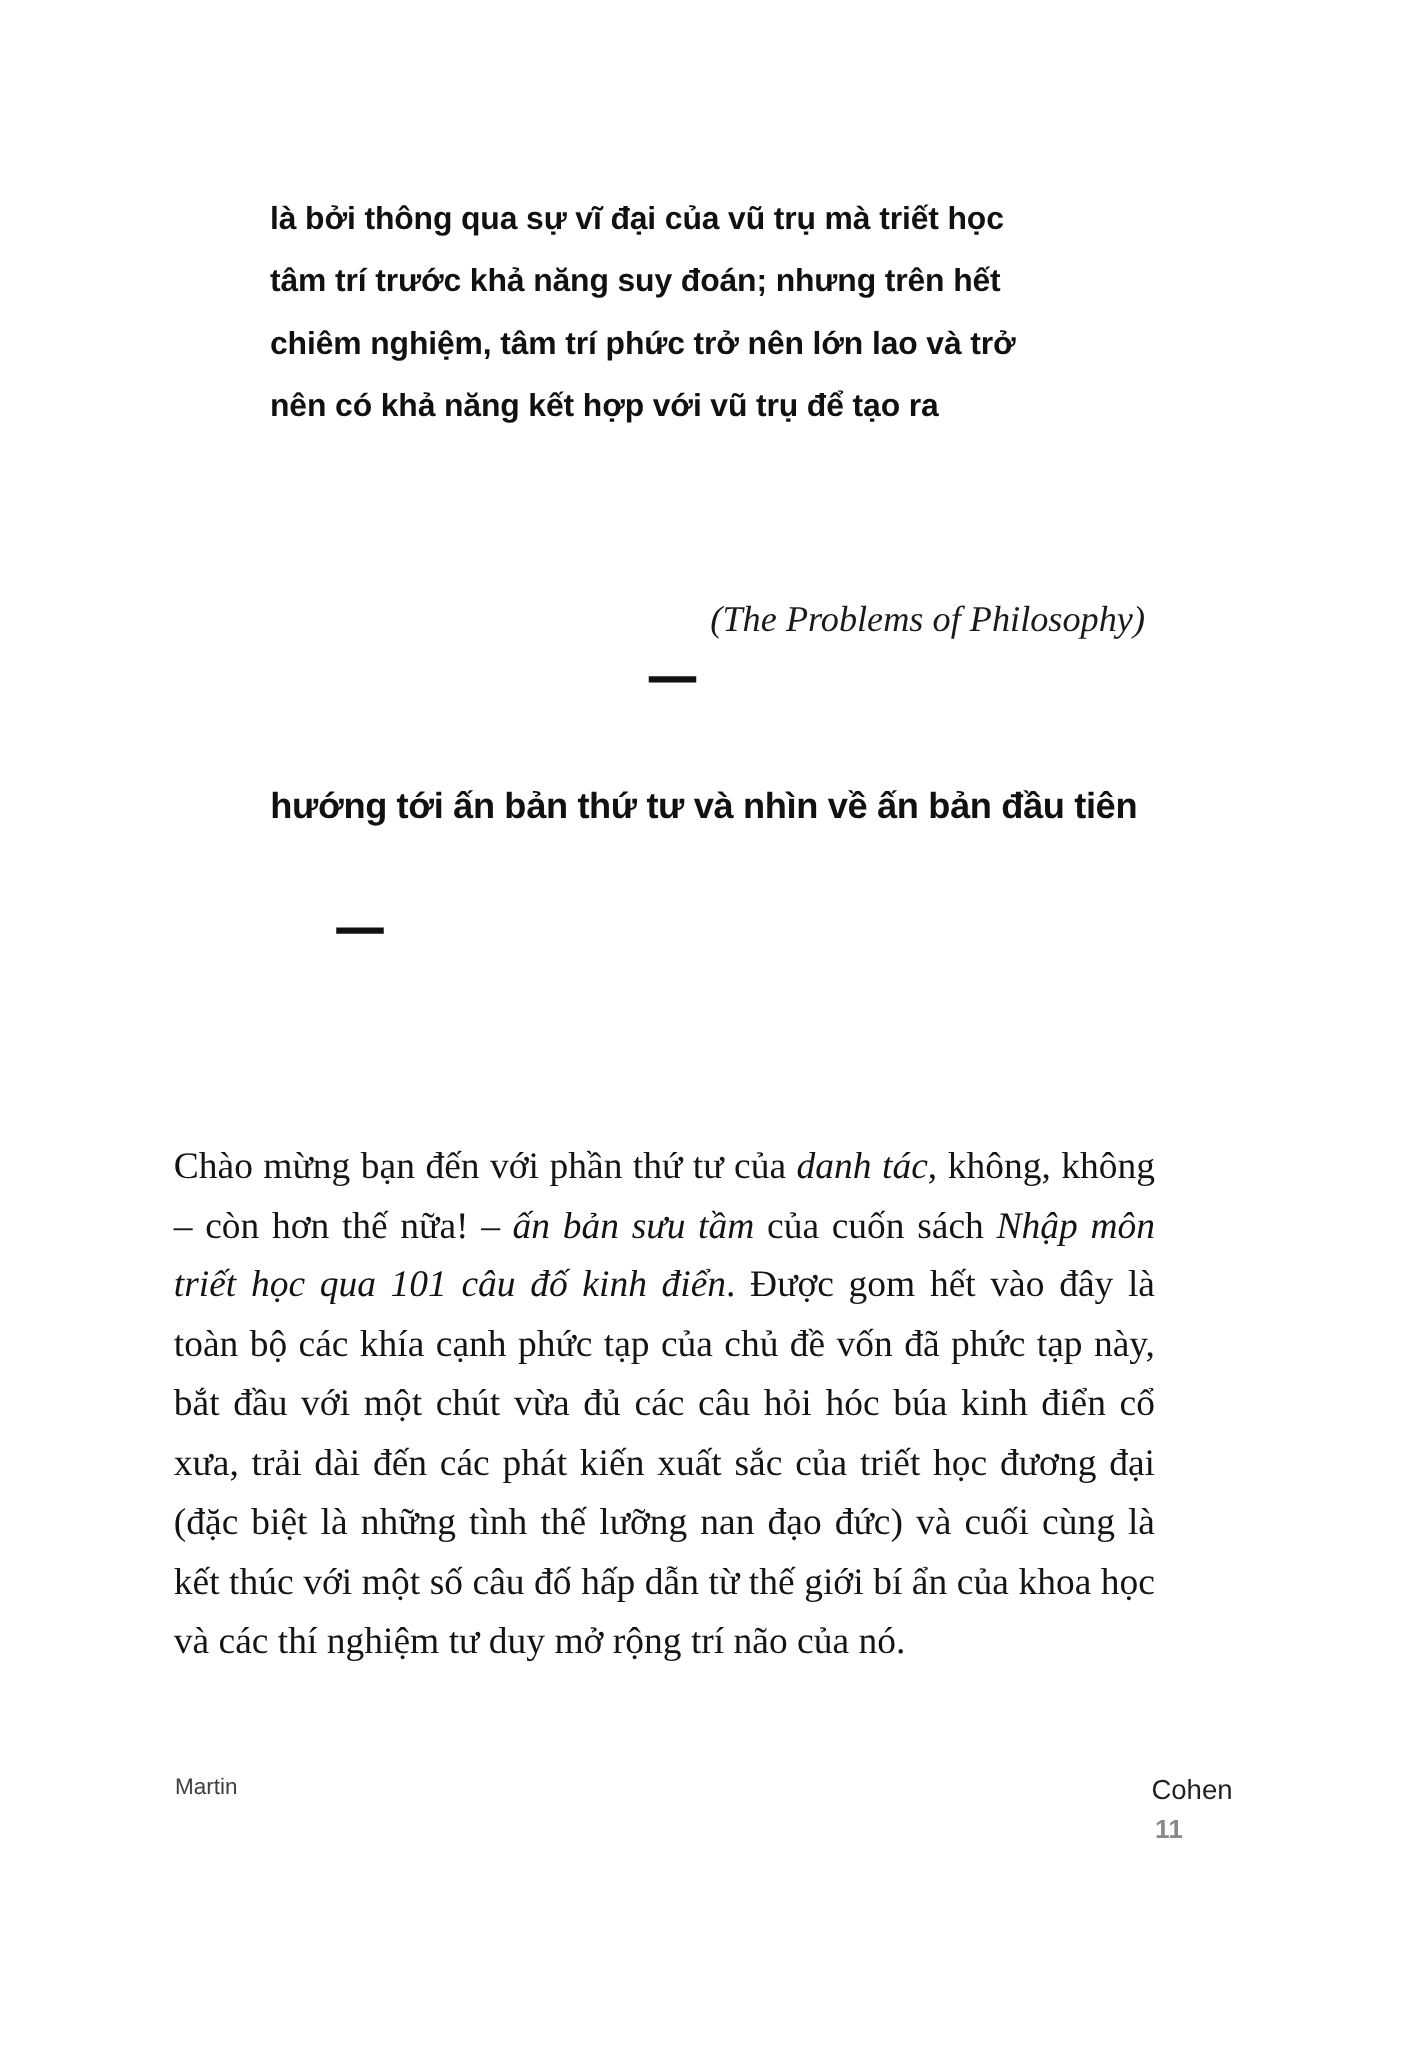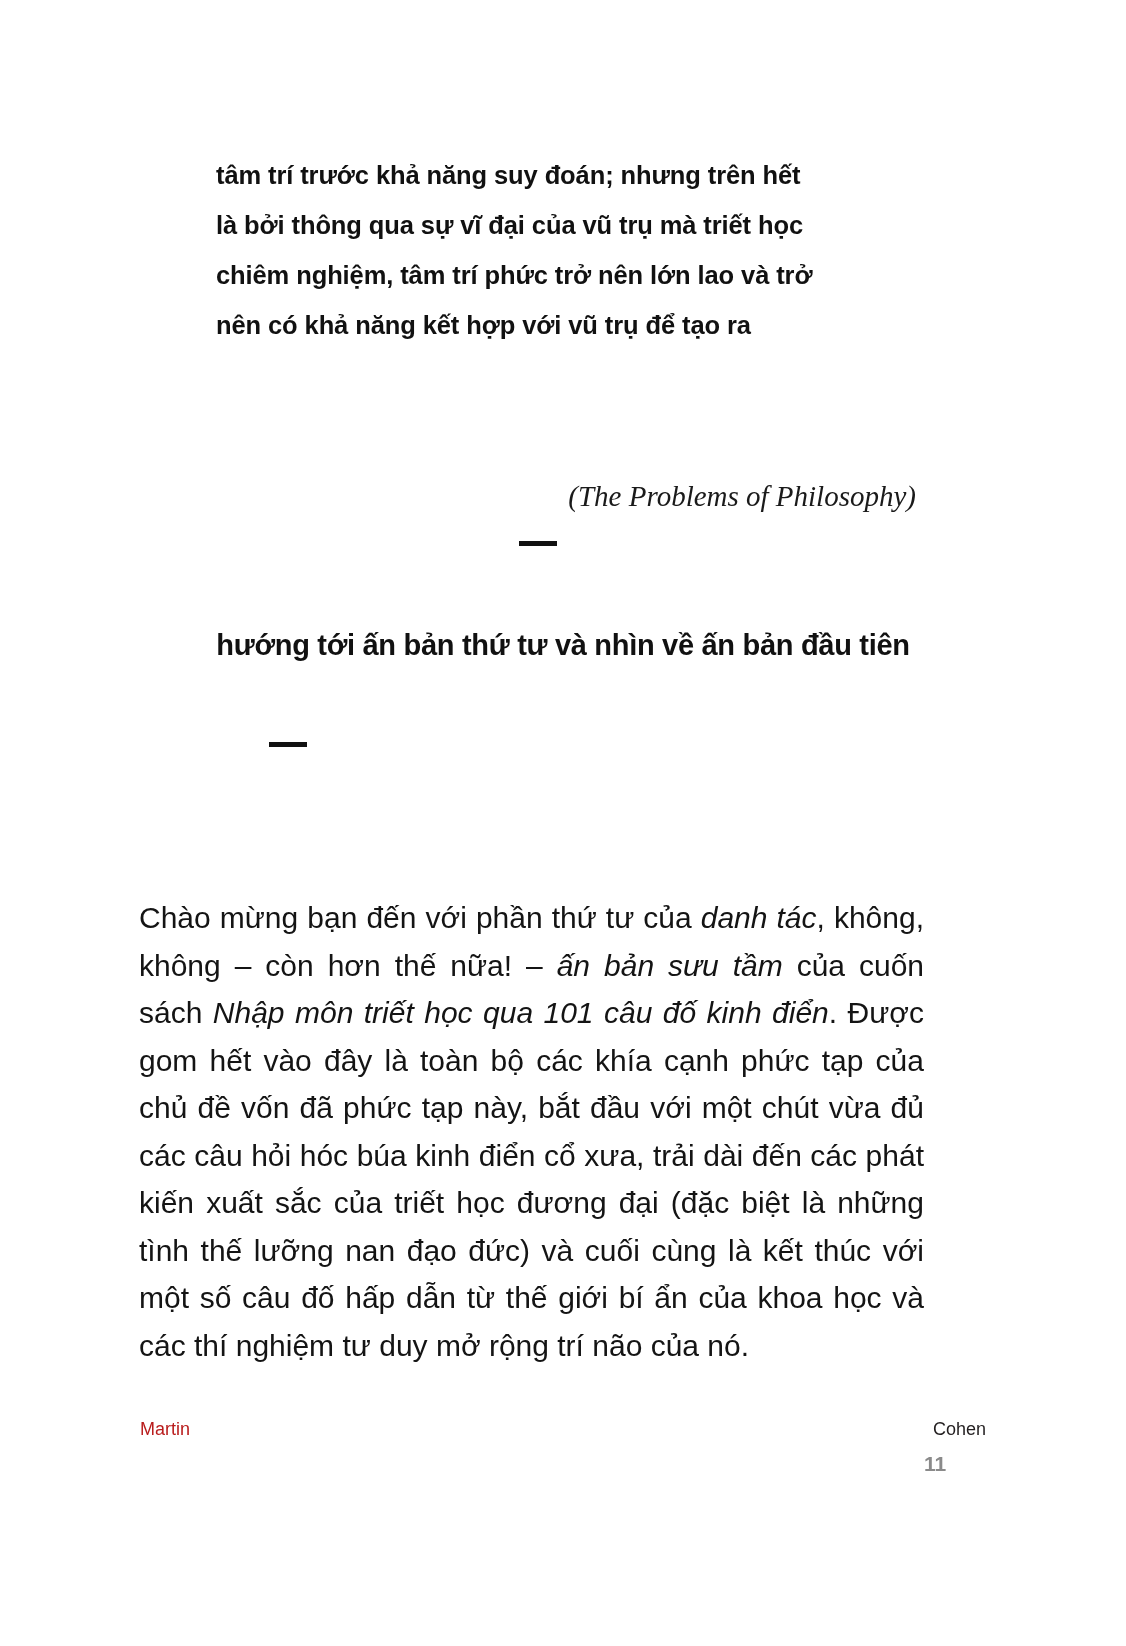--- a/index.html
+++ b/index.html
@@ -71,69 +71,68 @@
     color: #111111;
     letter-spacing: -0.3px;
   }
 
   
   .body-text {
     position: absolute;
     left: 139px;
     top: 879px;
     width: 785px;
-    font-family: Liberation Sans, sans-serif;
+    font-family: Liberation Serif, serif;
     font-size: 30px;
     line-height: 47.5px;
     color: #141414;
     text-align: justify;
     text-justify: inter-word;
     hyphens: none;
-    margin-top: 15px;
   }
   .body-text i { font-style: italic; }
 
   
   .footer-left {
     position: absolute;
     left: 140px;
     top: 1419px;
     font-family: "Liberation Sans", sans-serif;
     font-size: 18px;
-    color: #b91c1c;
+    color: #404040;
   }
   .footer-right {
     position: absolute;
     right: 140px;
     top: 1419px;
     text-align: right;
     font-family: "Liberation Sans", sans-serif;
-    font-size: 18px;
+    font-size: 22px;
     color: #231f20;
   }
   .page-number {
     position: absolute;
     right: 140px;
     top: 1452px;
     width: 62px;
     text-align: left;
     font-family: "Liberation Sans", sans-serif;
     font-weight: bold;
     font-size: 21px;
     color: #8a8a8a;
   }
 </style>
 </head>
 <body>
 
 <div class="page">
 
   <div class="quote-block">
+    <div class="quote-line">là bởi thông qua sự vĩ đại của vũ trụ mà triết học</div>
     <div class="quote-line">tâm trí trước khả năng suy đoán; nhưng trên hết</div>
-    <div class="quote-line">là bởi thông qua sự vĩ đại của vũ trụ mà triết học</div>
     <div class="quote-line">chiêm nghiệm, tâm trí phức trở nên lớn lao và trở</div>
     <div class="quote-line">nên có khả năng kết hợp với vũ trụ để tạo ra</div>
   </div>
 
   <div class="citation">(The Problems of Philosophy)</div>
 
   <div class="dash dash-top"></div>
 
   <h1 class="chapter-heading">hướng tới ấn bản thứ tư  và nhìn về ấn bản đầu tiên</h1>
 

